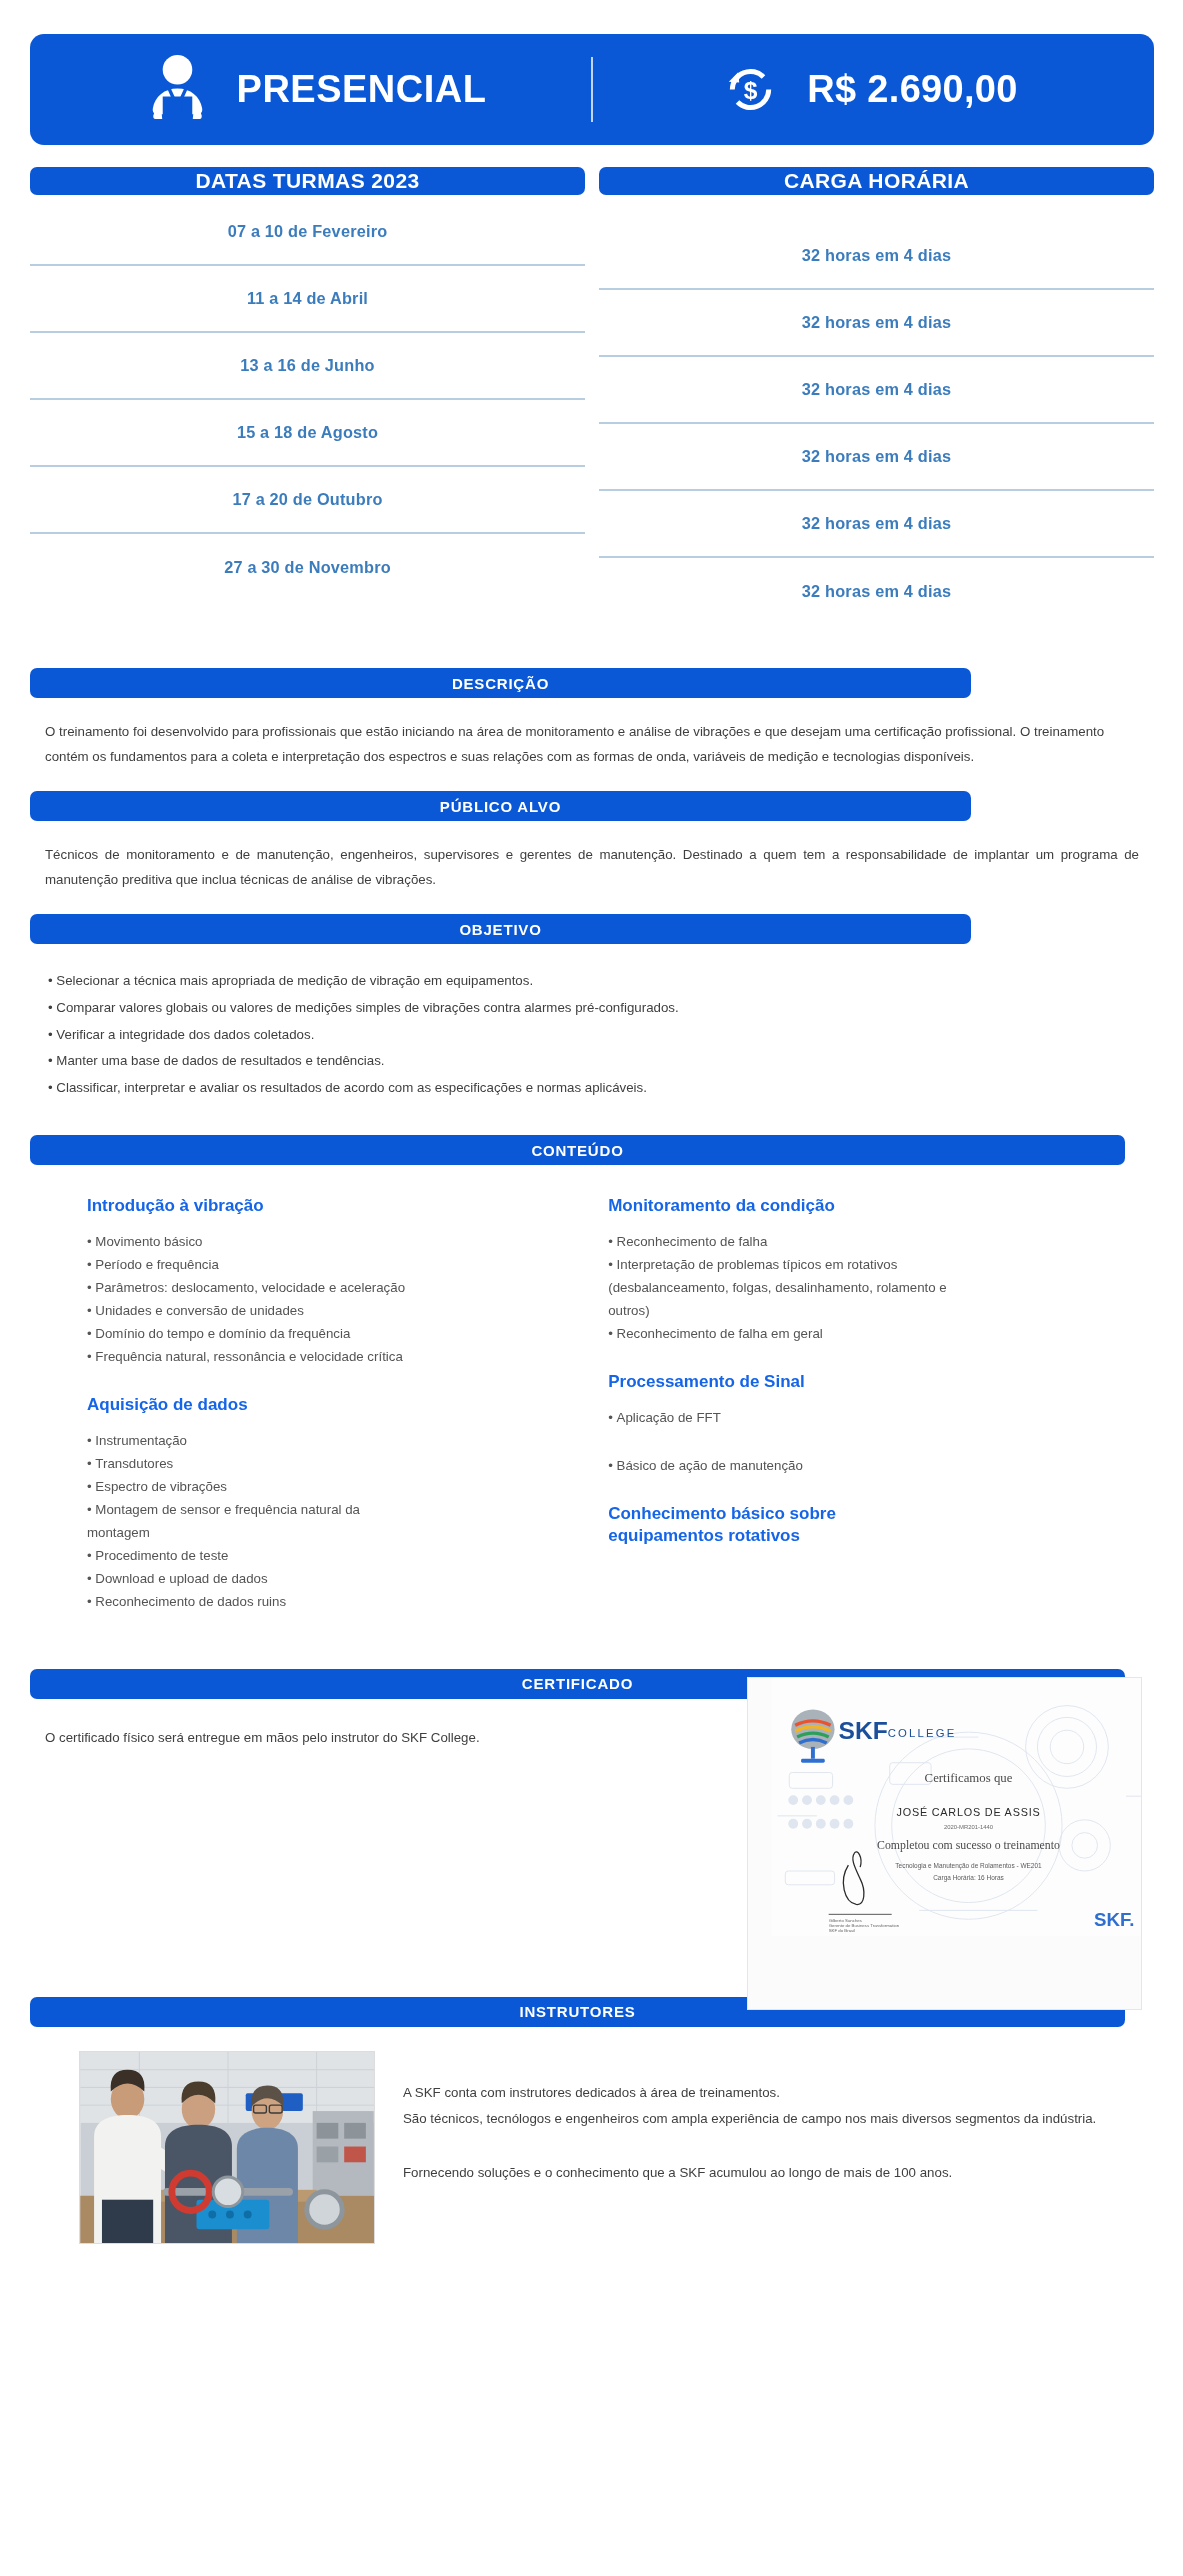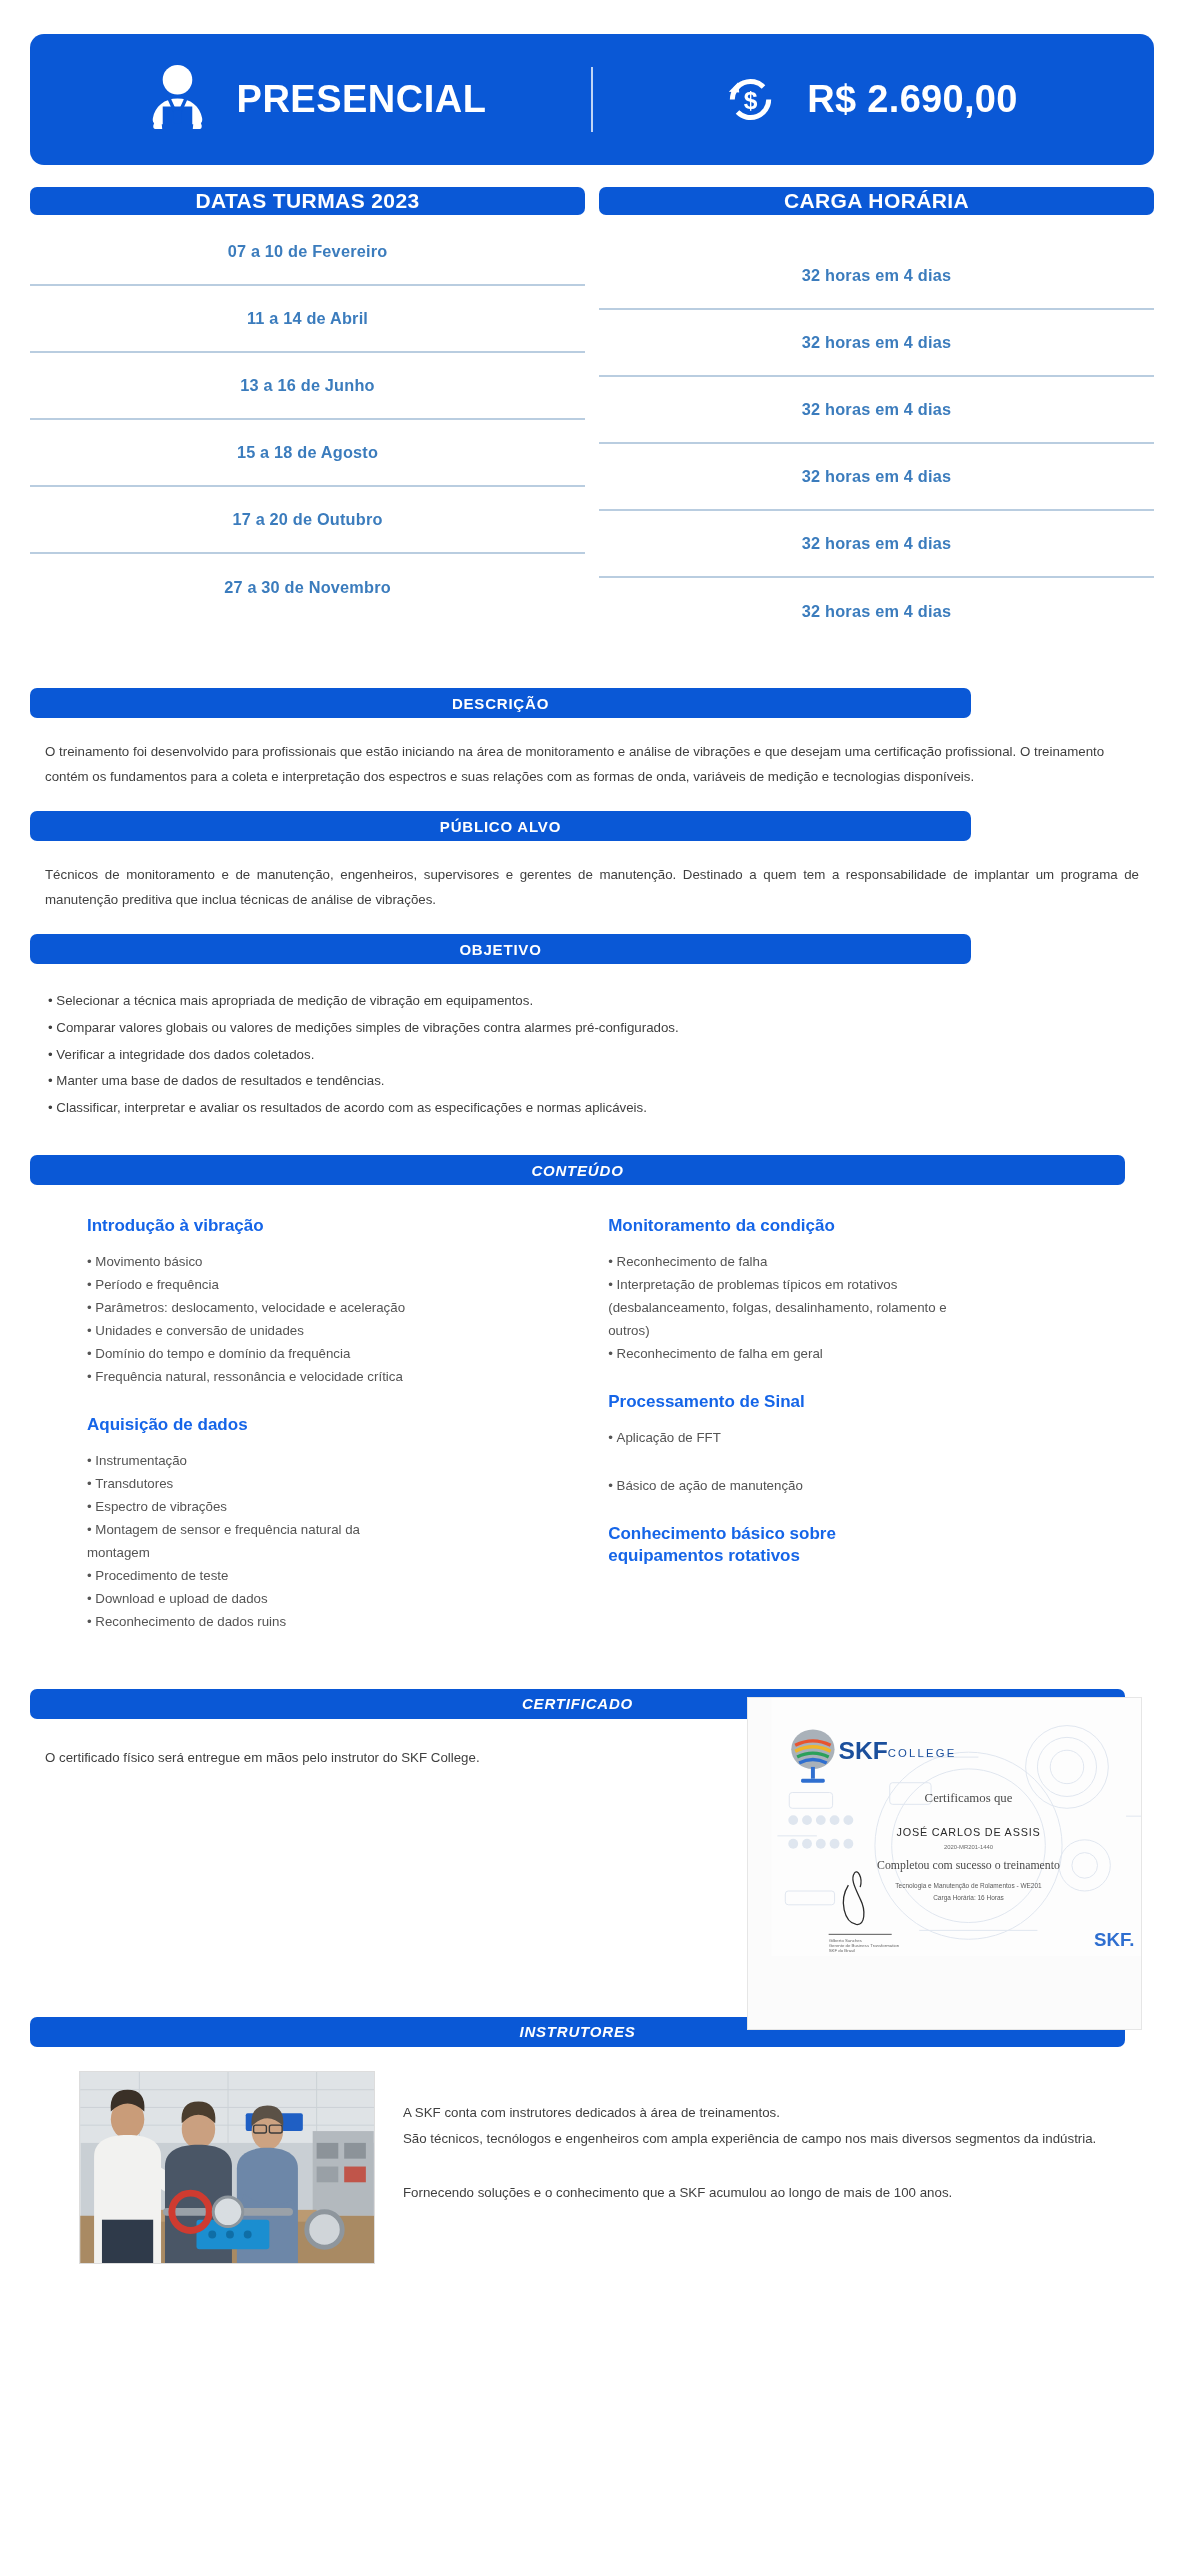--- a/index.html
+++ b/index.html
@@ -16,21 +16,21 @@
 
   .page {
     width: 1184px;
     padding: 34px 30px 39px 30px;
   }
 
   
   .hero {
     background: #0a58d6;
     border-radius: 14px;
-    height: 131px;
+    height: 111px;
     display: flex;
     align-items: center;
     justify-content: center;
     gap: 0;
     margin-bottom: 22px;
   }
   .hero-left, .hero-right {
     display: flex;
     align-items: center;
     justify-content: center;
@@ -101,21 +101,21 @@
     height: 30px;
     display: flex;
     align-items: center;
     justify-content: center;
     color: #ffffff;
     font-size: 15px;
     font-weight: 700;
     letter-spacing: 0.8px;
   }
   .bar.full   { width: 941px; }
-  .bar.narrow { width: 1095px; font-style: italic; }
+  .bar.narrow { width: 1095px; }
   .bar.right-label { justify-content: center; }
 
   .section { margin-bottom: 18px; }
 
   .body-text {
     font-size: 13.3px;
     line-height: 1.85;
     color: #3f3f3f;
     padding: 22px 15px 4px 15px;
   }

